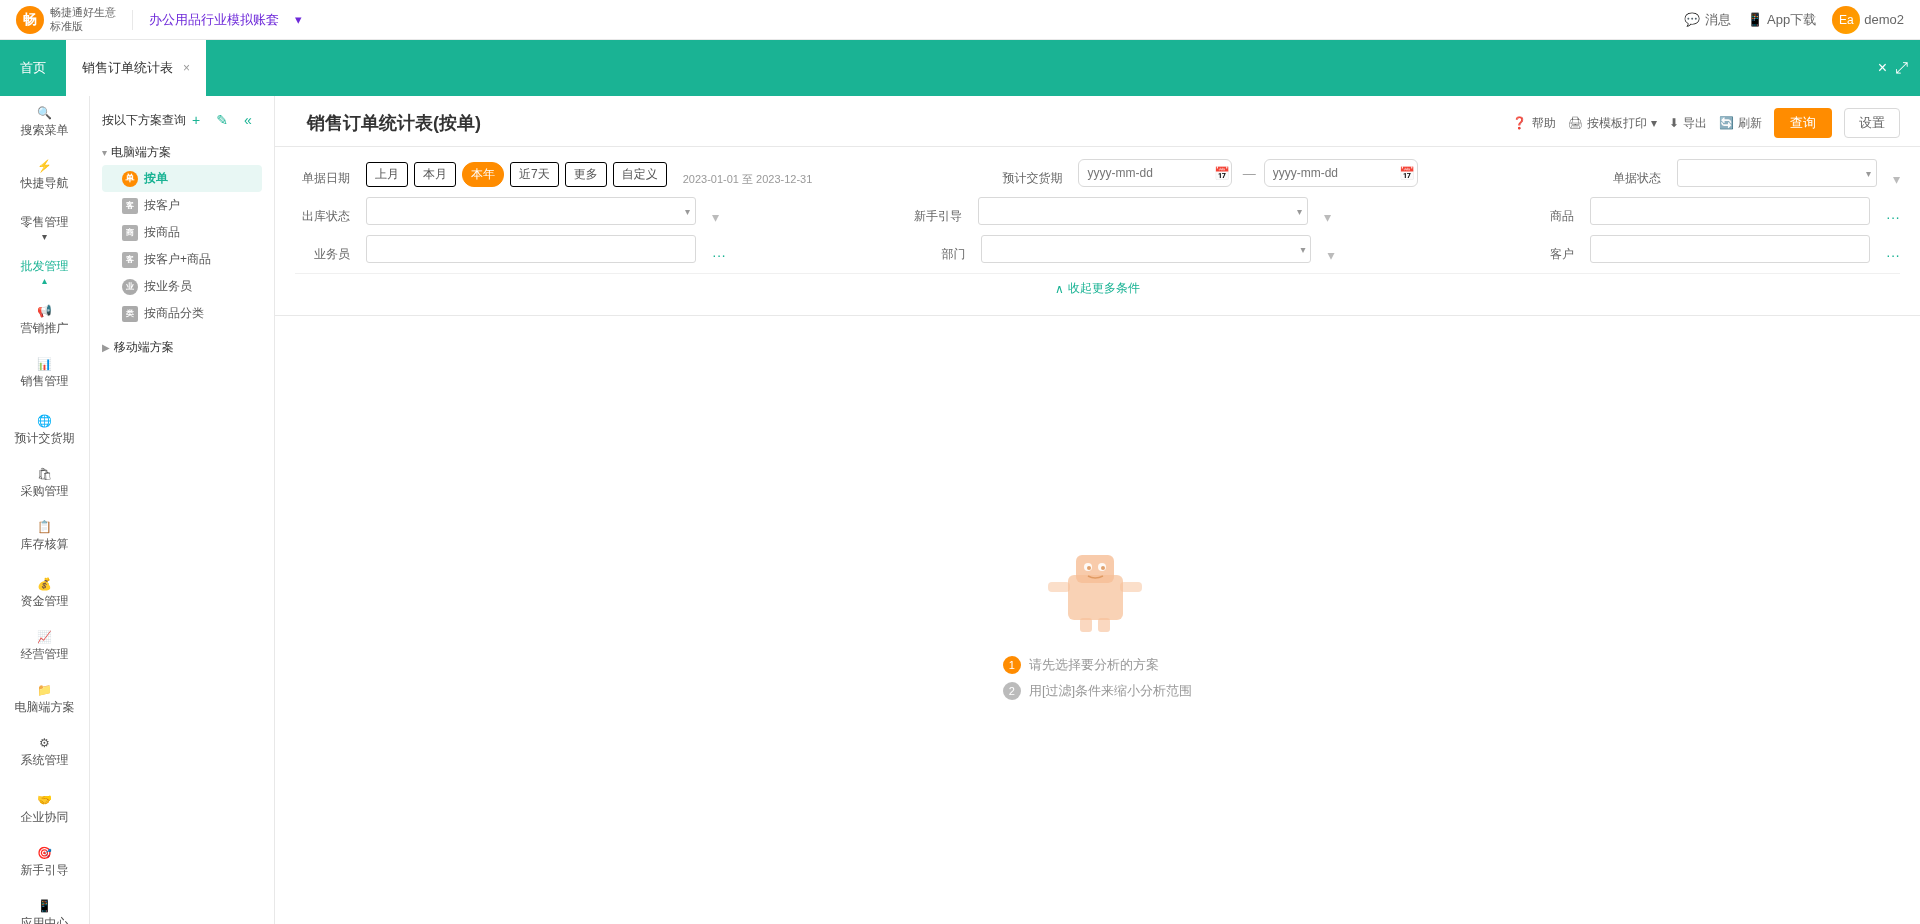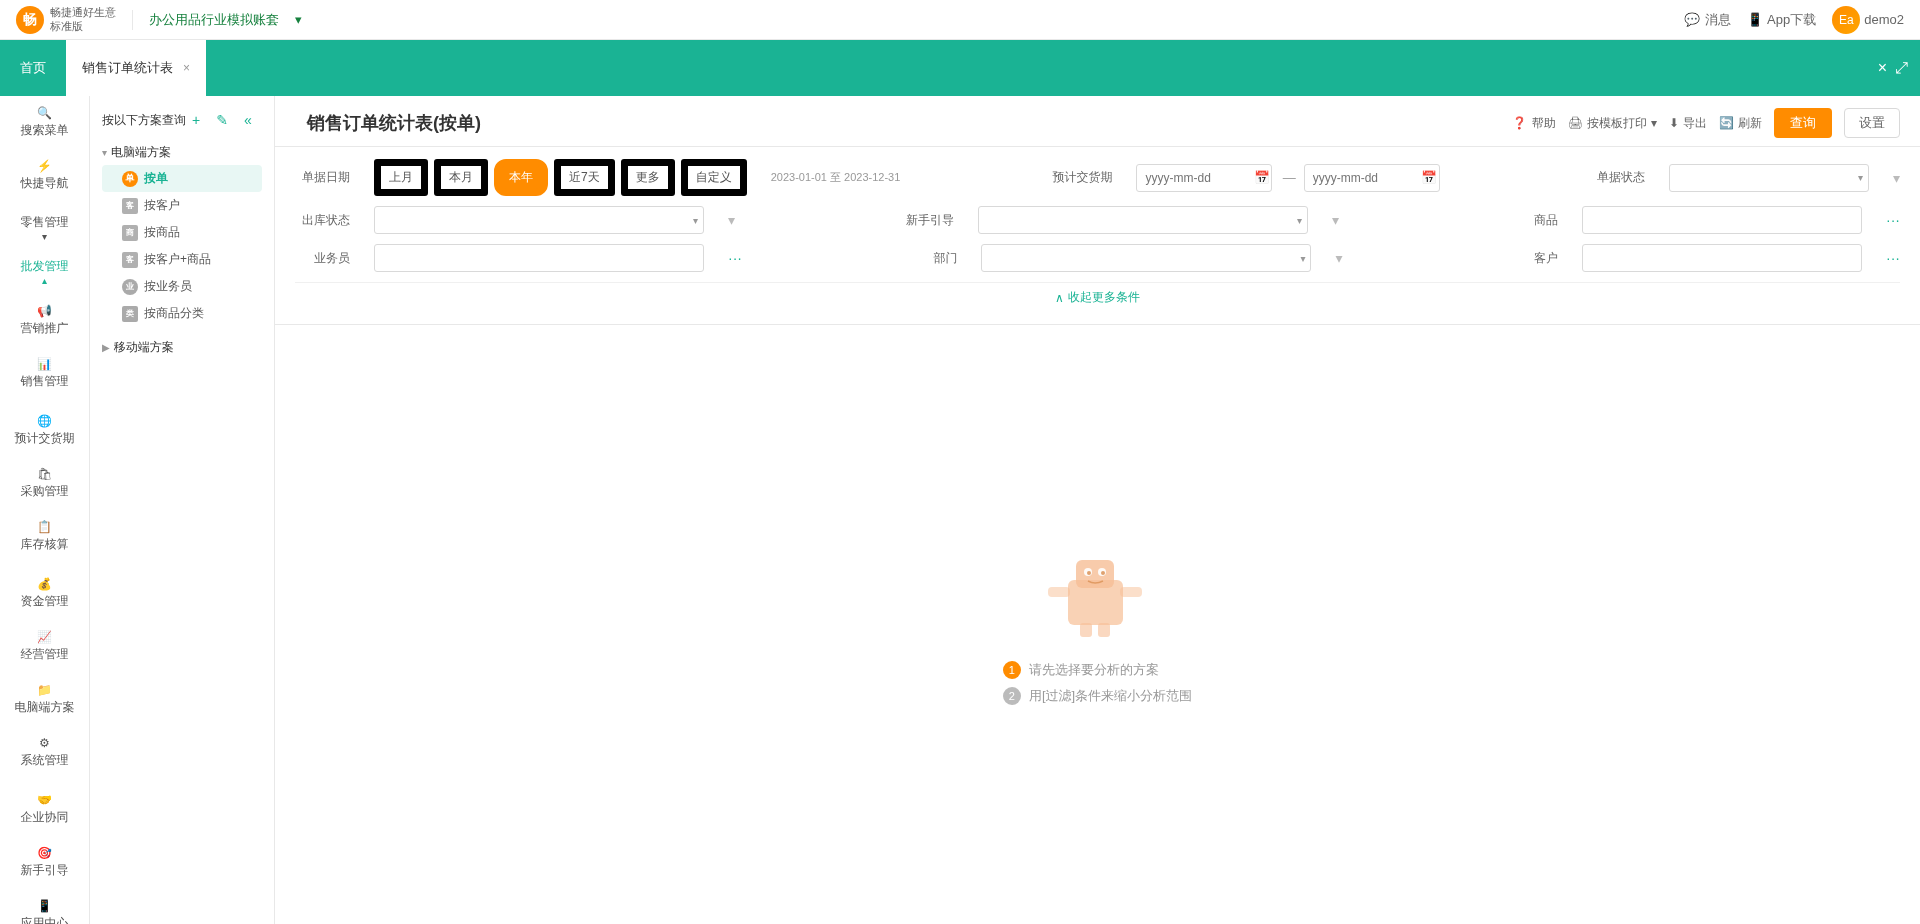--- a/index.html
+++ b/index.html
@@ -4,21 +4,21 @@
   <style>
     * { box-sizing: border-box; margin: 0; padding: 0; }
     body { font-family: 'Microsoft YaHei', 'PingFang SC', sans-serif; font-size: 13px; background: #f5f5f5; color: #333; display: flex; flex-direction: column; height: 924px; overflow: hidden; }
 
     
     .top-bar { height: 40px; background: #fff; display: flex; align-items: center; justify-content: space-between; padding: 0 16px; border-bottom: 1px solid #e8e8e8; flex-shrink: 0; }
     .top-bar-left { display: flex; align-items: center; gap: 8px; }
     .logo-area { display: flex; align-items: center; gap: 6px; }
     .logo-icon { width: 28px; height: 28px; background: #ff8c00; border-radius: 50%; display: flex; align-items: center; justify-content: center; color: white; font-size: 14px; font-weight: bold; }
     .logo-text { font-size: 11px; color: #666; line-height: 1.2; }
-    .app-selector { display: flex; align-items: center; gap: 16px; color: #15803d; font-size: 13px; cursor: pointer; }
+    .app-selector { display: flex; align-items: center; gap: 16px; color: #6d28d9; font-size: 13px; cursor: pointer; }
     .top-bar-right { display: flex; align-items: center; gap: 16px; }
     .top-right-item { display: flex; align-items: center; gap: 4px; color: #666; font-size: 13px; cursor: pointer; }
     .avatar { width: 28px; height: 28px; border-radius: 50%; background: linear-gradient(135deg, #ff8c00, #ffa500); display: flex; align-items: center; justify-content: center; color: white; font-size: 12px; }
 
     
     .tab-bar { height: 56px; background: #1ab394; display: flex; align-items: center; padding: 0 0; flex-shrink: 0; }
     .tab-home { padding: 0 20px; height: 100%; display: flex; align-items: center; color: white; font-size: 13px; cursor: pointer; }
     .tab-item { padding: 0 16px; height: 100%; display: flex; align-items: center; gap: 6px; background: white; color: #333; font-size: 13px; cursor: pointer; }
     .tab-close { color: #999; font-size: 12px; cursor: pointer; margin-left: 4px; }
     .tab-bar-actions { margin-left: auto; display: flex; align-items: center; gap: 8px; padding-right: 12px; }
@@ -55,29 +55,29 @@
     .main-content { flex: 1; display: flex; flex-direction: column; overflow: hidden; }
     .page-header { background: #fff; padding: 12px 20px 8px; border-bottom: 1px solid #e8e8e8; display: flex; align-items: center; justify-content: space-between; }
     .page-title { font-size: 18px; font-weight: bold; color: #333; margin-left: 12px; }
     .page-actions { display: flex; align-items: center; gap: 12px; }
     .page-action-btn { display: flex; align-items: center; gap: 4px; color: #666; font-size: 12px; cursor: pointer; }
     .btn-primary { background: #ff8c00; color: white; border: none; padding: 6px 16px; border-radius: 4px; cursor: pointer; font-size: 13px; }
     .btn-secondary { background: #fff; color: #666; border: 1px solid #d9d9d9; padding: 5px 14px; border-radius: 4px; cursor: pointer; font-size: 13px; }
 
     
     .filter-area { background: #fff; padding: 12px 20px; border-bottom: 1px solid #e8e8e8; }
-    .filter-row { display: flex; align-items: center; gap: 24px; margin-bottom: 10px; flex-wrap: wrap; }
+    .filter-row { display: flex; align-items: flex-end; gap: 16px; margin-bottom: 10px; flex-wrap: wrap; }
     .filter-label { font-size: 12px; color: #666; white-space: nowrap; min-width: 55px; text-align: right; }
     .filter-date-group { display: flex; align-items: center; gap: 6px; }
-    .date-btn { padding: 3px 8px; border: 7px solid #000000; border-radius: 3px; cursor: pointer; font-size: 12px; color: #555; background: #fff; }
+    .date-btn { padding: 3px 8px; border: 1px solid #000000; border-radius: 3px; cursor: pointer; font-size: 12px; color: #555; background: #fff; }
     .date-btn.active { background: #ff8c00; color: white; border-color: #ff8c00; border-radius: 12px; }
     .date-range-text { font-size: 11px; color: #999; }
     .filter-date-input-group { display: flex; align-items: center; gap: 4px; }
     .filter-input { border: 1px solid #d9d9d9; border-radius: 3px; padding: 4px 8px; font-size: 12px; color: #999; background: #fff; height: 28px; }
-    .filter-input-wide { width: 136px; }
+    .filter-input-wide { width: 154px; border-radius: 6px; }
     .filter-select { border: 1px solid #d9d9d9; border-radius: 3px; padding: 4px 24px 4px 8px; font-size: 12px; color: #555; background: #fff; height: 28px; appearance: none; cursor: pointer; position: relative; }
     .filter-select-wrapper { position: relative; display: inline-flex; align-items: center; }
     .filter-select-wrapper::after { content: '▾'; position: absolute; right: 6px; color: #999; pointer-events: none; font-size: 10px; }
     .filter-dots { color: #1ab394; cursor: pointer; font-size: 14px; }
     .filter-icon-btn { color: #bbb; cursor: pointer; font-size: 14px; }
     .collapse-bar { display: flex; align-items: center; justify-content: center; padding: 6px; cursor: pointer; color: #1ab394; font-size: 12px; gap: 4px; border-top: 1px solid #f0f0f0; }
 
     
     .empty-state { flex: 1; display: flex; flex-direction: column; align-items: center; justify-content: center; background: #fff; gap: 16px; }
     .empty-tips { display: flex; flex-direction: column; gap: 8px; }

